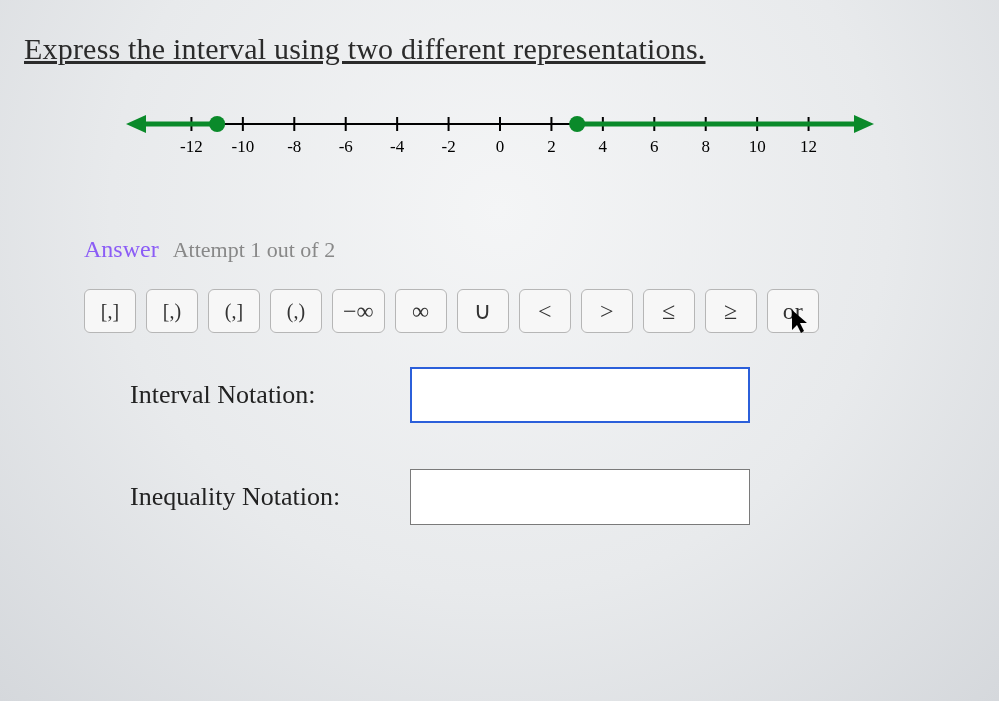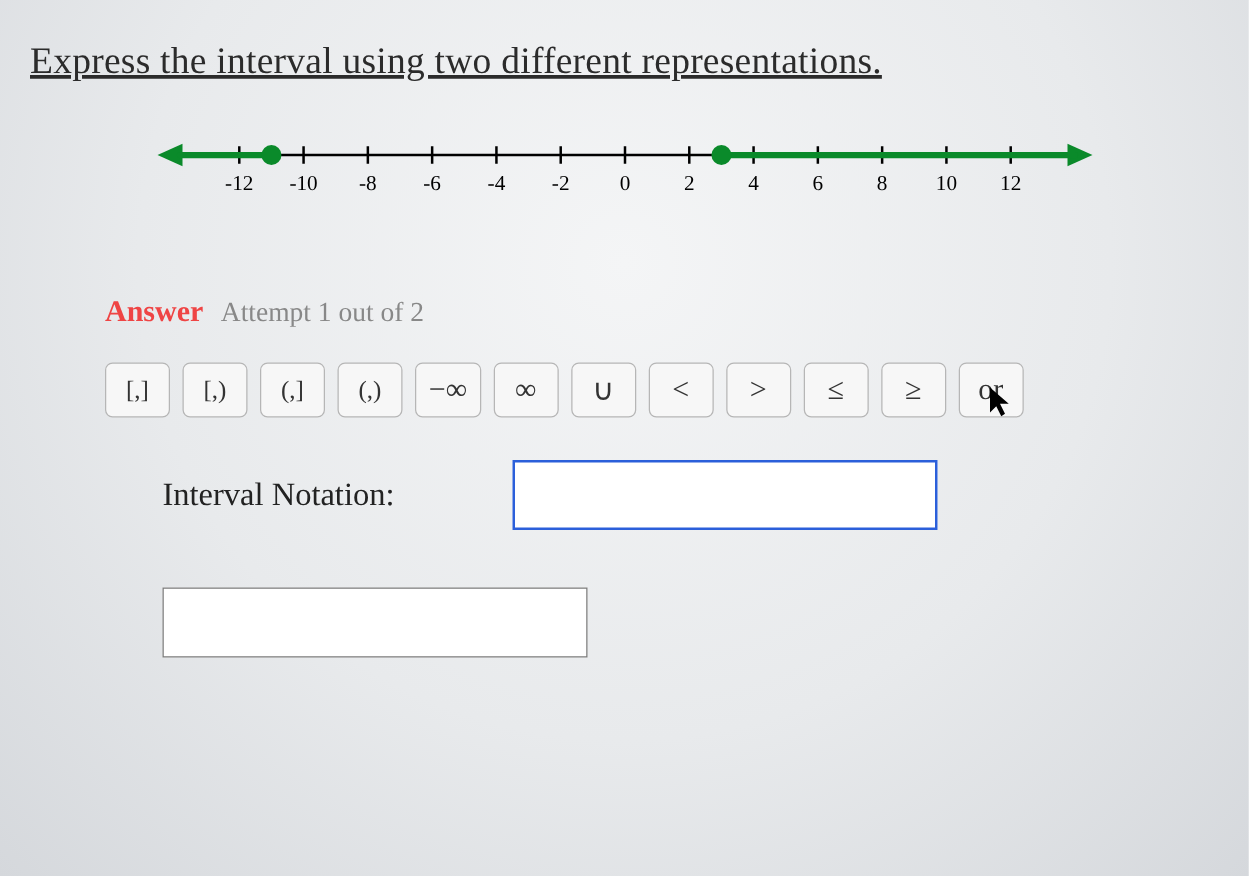--- a/index.html
+++ b/index.html
@@ -21,21 +21,21 @@
     text-decoration: underline;
   }
   .numline-wrap {
     width: 760px;
     margin: 14px auto 60px auto;
   }
   .answer-head {
     font-size: 24px;
     margin: 0 0 26px 60px;
   }
-  .answer-head .label { font-weight: bold; color:#ef4444; }
+  .answer-head .label { font-weight: normal; color:#8b5cf6; }
   .answer-head .attempt { color:#888; font-size:22px; margin-left:8px; }
   .buttons {
     display:flex;
     gap:10px;
     margin:0 0 34px 60px;
     align-items:center;
   }
   .btn {
     border:1px solid #b6b6b6;
     border-radius:6px;
@@ -143,18 +143,19 @@
     <button class="btn sym">≥</button>
     <button class="btn sym">or</button>
   </div>
 
 <div class="row">
   <div class="row-label">Interval Notation:</div>
   <input class="field active" type="text" value="" style="">
 </div>
 
 <div class="row">
+  <div class="row-label">Inequality Notation:</div>
   <input class="field" type="text" value="" style="">
 </div>
 
 <svg class="cursor" style="left:790px; top:308px;" width="20" height="26" viewBox="0 0 20 26">
   <path d="M2 2 L2 22 L7 17 L11 25 L14 23 L10 15 L17 15 Z"></path>
 </svg>
 
 </body></html>

